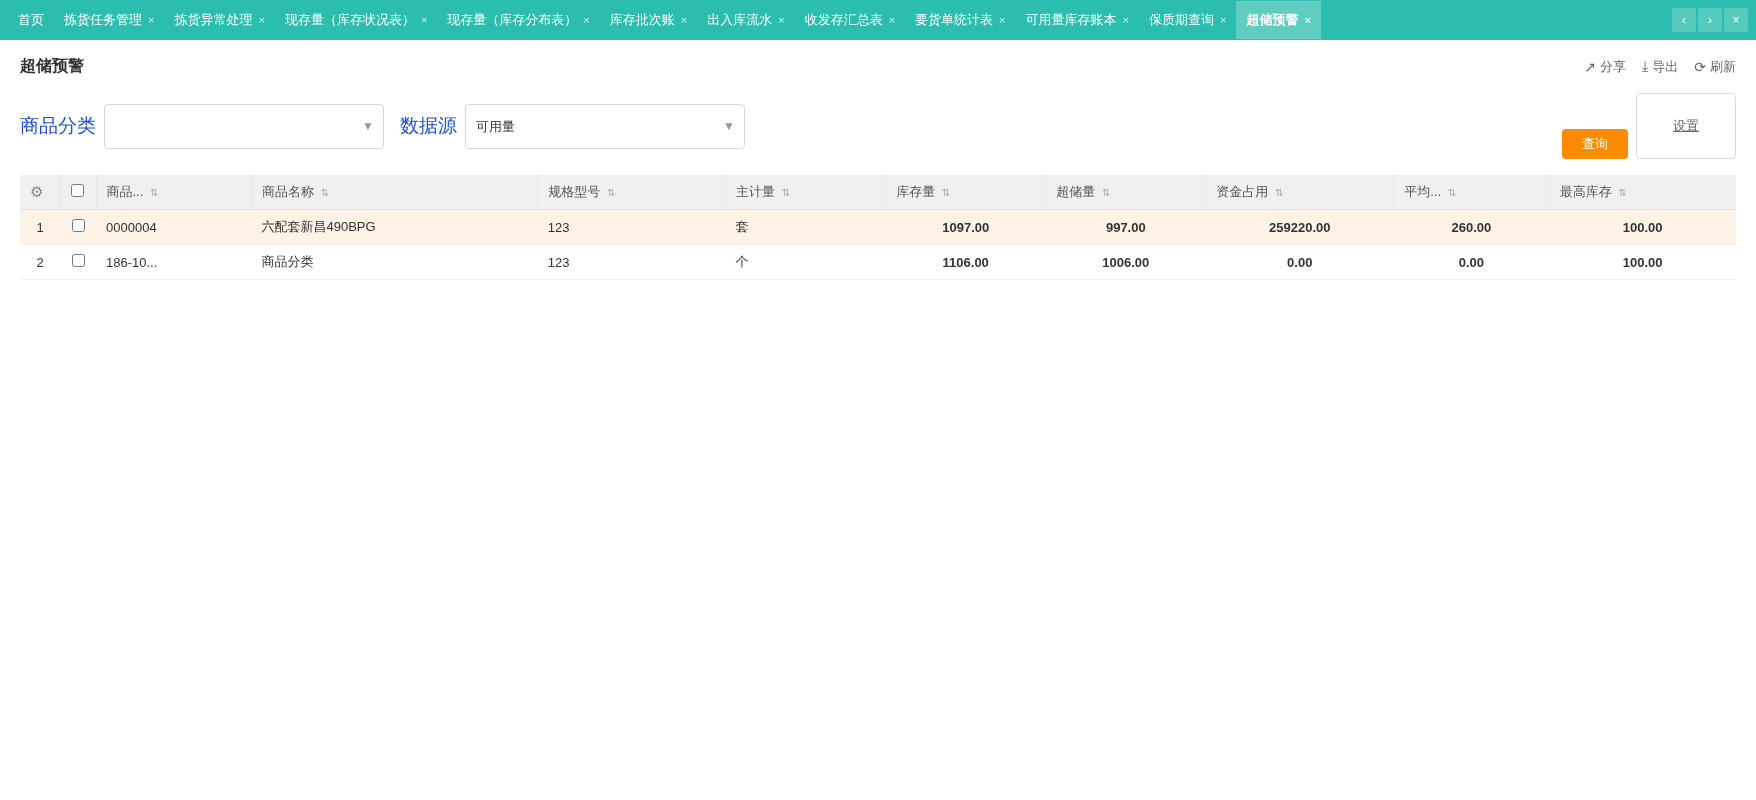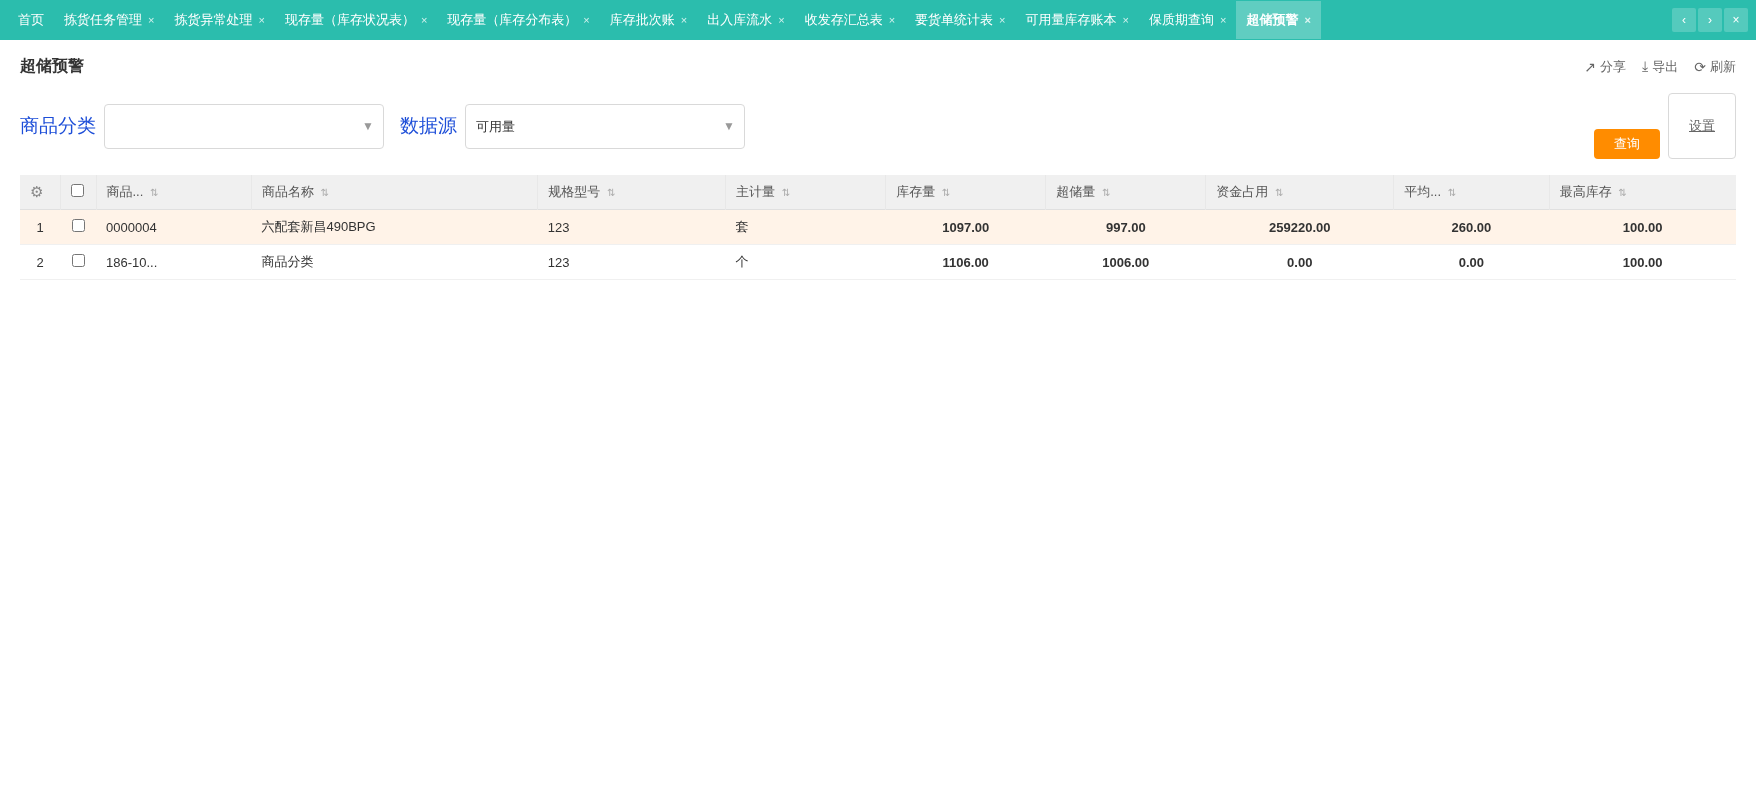--- a/index.html
+++ b/index.html
@@ -133,21 +133,21 @@
       padding: 6px 20px;
       border-radius: 4px;
       cursor: pointer;
       font-size: 13px;
       margin-top: 36px;
     }
     .btn-settings {
       background: #fff;
       color: #666;
       border: 1px solid #d9d9d9;
-      padding: 6px 20px;
+      padding: 6px 36px;
       border-radius: 4px;
       cursor: pointer;
       font-size: 13px;
       text-decoration: underline;
     }
 
     
     .filter-and-buttons {
       display: flex;
       align-items: center;

